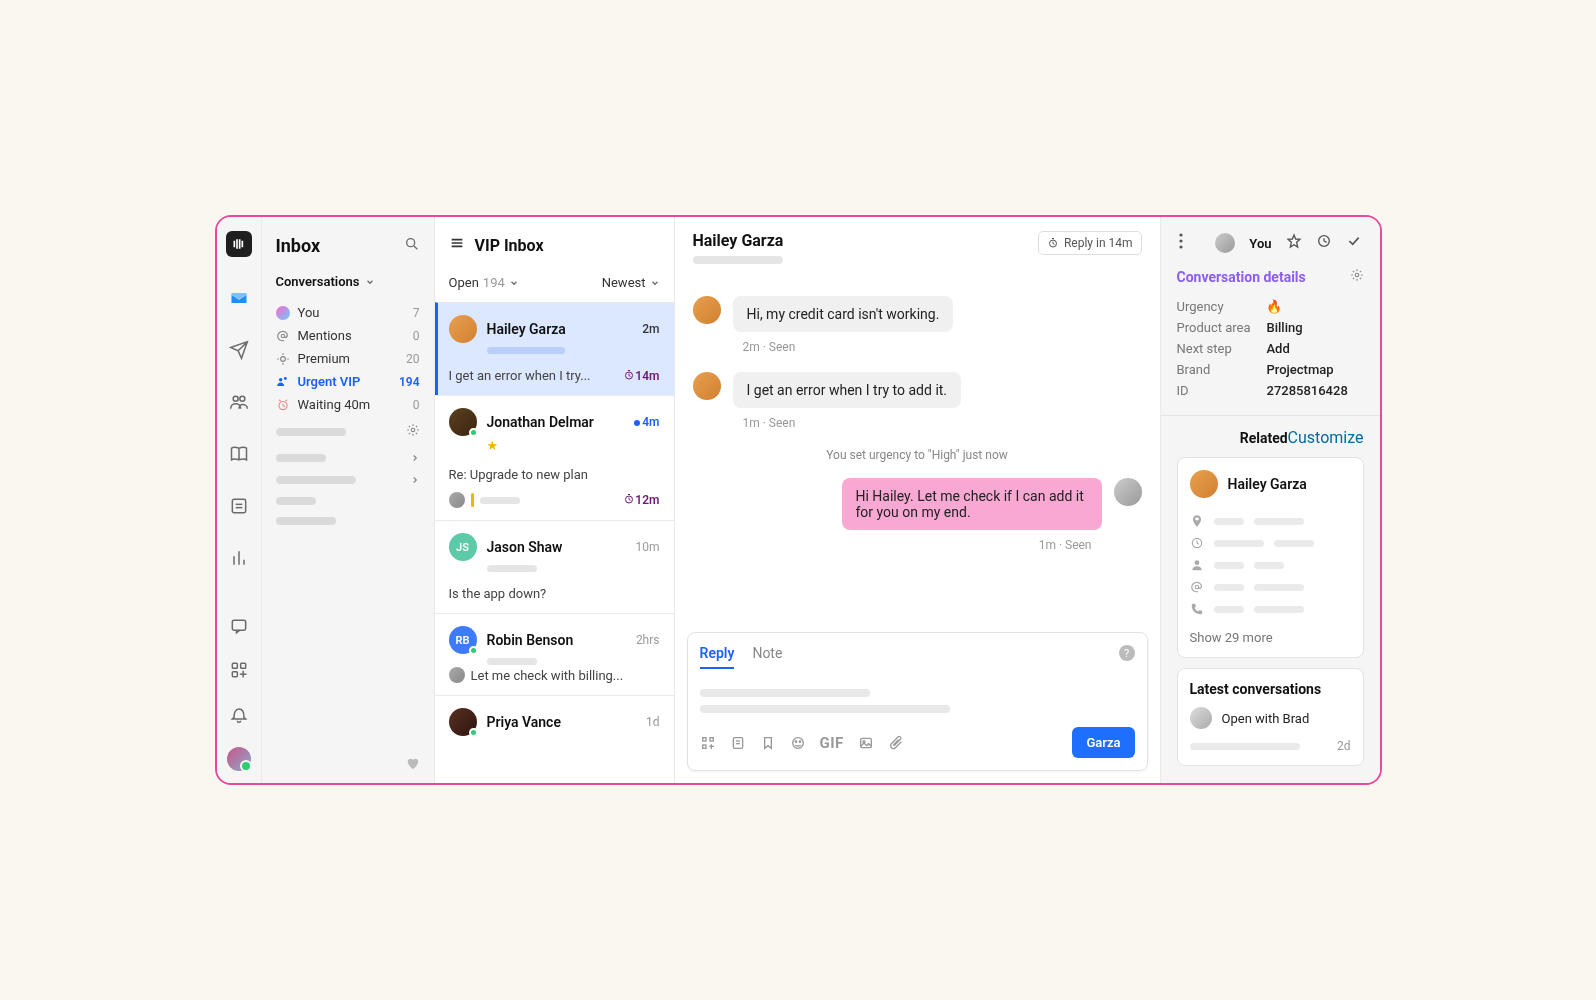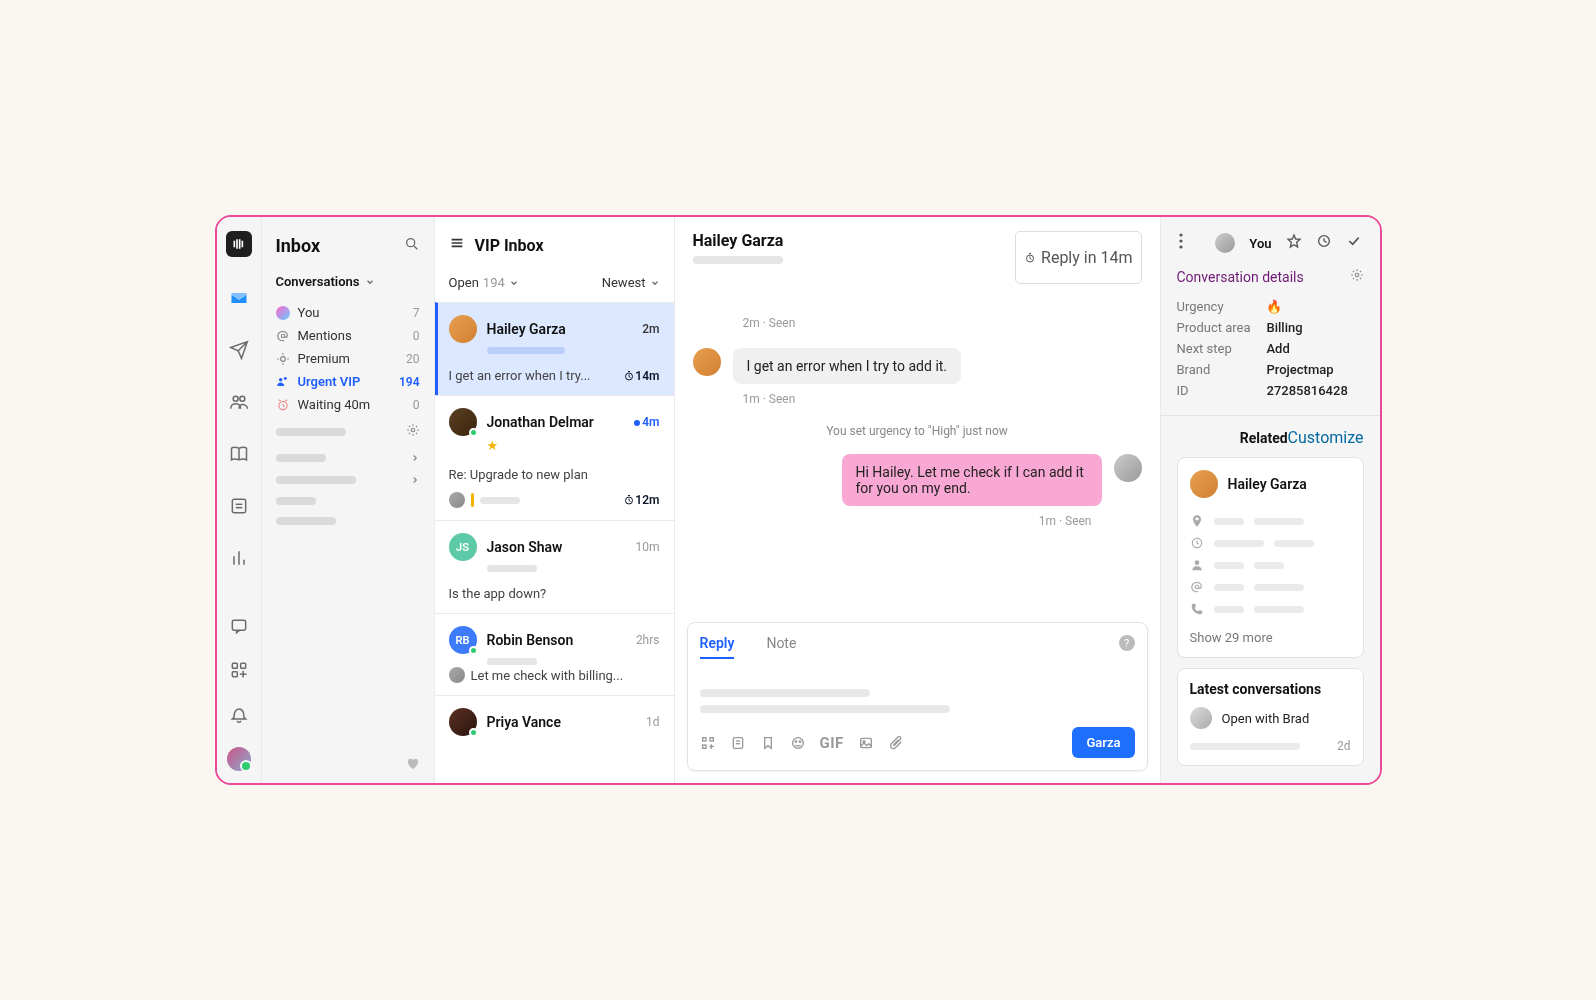--- a/index.html
+++ b/index.html
@@ -54,70 +54,70 @@
 .conv .av.p3{background:#5CC9A7}
 .conv .av.p4{background:#3E7BFA}
 .conv .av.p5{background:linear-gradient(135deg,#5B3020,#2B1510)}
 .conv .av .dot{position:absolute;bottom:-1px;right:-1px;width:9px;height:9px;border-radius:50%;background:#2ECC71;border:2px solid #fff}
 .conv .nm{font-size:14px;font-weight:600;color:#111;flex:1}
 .conv .tm{font-size:12px;color:#999}
 .conv.sel .tm{color:#333;font-weight:500}
 .conv .sub{margin-top:4px;margin-left:38px}
 .conv .ph2{height:7px;border-radius:4px;background:#B9CFFA;width:78px}
 .conv .prev{font-size:13px;color:#444;margin-top:16px}
-.conv .sla{display:flex;align-items:center;gap:0;font-size:12px;font-weight:600;color:#0f172a}
+.conv .sla{display:flex;align-items:flex-start;gap:0;font-size:12px;font-weight:600;color:#701a75}
 .conv .sla svg{width:12px;height:12px}
 .conv .dot-unread{width:6px;height:6px;border-radius:50%;background:#1F5FFF;display:inline-block;margin-right:2px}
 .conv .tm.unread{color:#1F5FFF;font-weight:600}
 .conv .star{color:#F5B301;font-size:13px;margin-left:38px;margin-top:2px}
 .conv .preview2{font-size:13px;color:#444;margin-top:14px}
 .conv .assignees{display:flex;align-items:center;gap:6px;margin-top:2px}
 .conv .assignees .ma{width:16px;height:16px;border-radius:50%;background:linear-gradient(135deg,#aaa,#888)}
 .conv .bar{width:3px;height:14px;background:#F5B301;border-radius:2px}
 .conv .r2{display:flex;align-items:center;justify-content:space-between;margin-top:14px}
 .thread{flex:1;display:flex;flex-direction:column;border-right:1px solid #EAEAEA;min-width:0}
 .th-head{padding:14px 18px;display:flex;align-items:flex-start;justify-content:space-between}
 .th-head .l h3{font-size:16px;font-weight:700;color:#111;margin-bottom:6px}
 .th-head .l .ph{width:90px;height:8px;background:#E5E5E5;border-radius:4px}
-.reply-badge{display:flex;align-items:center;gap:5px;font-size:16px;color:#555;border:1px solid #DDD;border-radius:5px;padding:16px 8px;cursor:pointer}
+.reply-badge{display:flex;align-items:center;gap:5px;font-size:12px;color:#555;border:1px solid #DDD;border-radius:5px;padding:4px 8px;cursor:pointer}
 .reply-badge svg{width:12px;height:12px}
 .msgs{flex:1;padding:18px 18px 0 18px;overflow:hidden}
 .msg{display:flex;gap:12px;margin-bottom:8px}
 .msg .av{width:28px;height:28px;border-radius:50%;flex-shrink:0}
 .msg .av.customer{background:linear-gradient(135deg,#E8A050,#D08030)}
 .msg .av.agent{background:linear-gradient(135deg,#ccc,#999)}
 .bubble{background:#F0F0F0;border-radius:8px;padding:10px 14px;font-size:14px;color:#222;max-width:260px}
 .meta{font-size:12px;color:#999;margin-left:50px;margin-bottom:18px}
 .msg.right{flex-direction:row-reverse}
 .msg.right .bubble{background:#f9a8d4}
 .meta.right{text-align:right;margin-left:0;margin-right:50px}
 .sys{text-align:center;font-size:12px;color:#888;margin:16px 0}
 .composer{margin:6px 12px 12px 12px;border:1px solid #E2E2E2;border-radius:8px;box-shadow:0 1px 3px rgba(0,0,0,.05);padding:12px}
-.composer .tabs{display:flex;gap:32px;margin-bottom:30px;position:relative}
+.composer .tabs{display:flex;gap:18px;margin-bottom:20px;position:relative}
 .composer .tab{font-size:14px;color:#888;cursor:pointer;padding-bottom:6px}
 .composer .tab.active{color:#1F5FFF;font-weight:600;border-bottom:2px solid #1F5FFF}
 .composer .help{margin-left:auto;width:16px;height:16px;border-radius:50%;background:#BBB;color:#fff;font-size:11px;display:flex;align-items:center;justify-content:center;cursor:pointer}
 .composer .body .ph{background:#E8E8E8;margin-bottom:8px}
 .composer .actions{display:flex;align-items:center;gap:14px;margin-top:14px}
 .composer .ic{color:#999;cursor:pointer;display:flex;align-items:center}
 .composer .ic svg{width:16px;height:16px}
 .composer .gif{font-size:15px;font-weight:700;color:#999;letter-spacing:.5px}
 .composer .send{margin-left:auto;background:#1F6FFF;color:#fff;border:none;border-radius:6px;padding:8px 14px;font-size:13px;font-weight:600;cursor:pointer}
 .details{width:219px;background:#F5F5F5;display:flex;flex-direction:column;overflow:hidden}
 .d-bar{padding:16px 18px 0 18px;display:flex;align-items:center;gap:14px}
 .d-bar .mini-av{width:20px;height:20px;border-radius:50%;background:linear-gradient(135deg,#ccc,#999)}
 .d-bar .you{font-size:13px;font-weight:600;color:#111}
 .d-bar .icn{color:#555;cursor:pointer}
 .d-bar .icn svg{width:16px;height:16px}
 .d-bar .sp{flex:1}
 .d-bar .more{cursor:pointer;color:#555}
 .d-bar .more svg{width:4px;height:16px}
 .d-sec{padding:14px 16px;border-bottom:1px solid #E5E5E5}
 .d-sec .h{display:flex;align-items:center;justify-content:space-between;margin-bottom:10px}
-.d-sec .h h4{font-size:14px;font-weight:400;color:#701a75}
+.d-sec .h h4{font-size:14px;font-weight:700;color:#8b5cf6}
 .d-sec .h .gear{color:#888;cursor:pointer}
 .d-sec .h .gear svg{width:14px;height:14px}
 .kv{display:flex;font-size:13px;color:#555;padding:3px 0}
 .kv .k{width:90px;color:#777}
 .kv .v{color:#222;font-weight:500}
 .card{background:#fff;border:1px solid #E2E2E2;border-radius:8px;padding:12px;margin-top:10px}
 .card .p{display:flex;align-items:center;gap:10px;margin-bottom:12px}
 .card .p .av{width:28px;height:28px;border-radius:50%;background:linear-gradient(135deg,#E8A050,#D08030)}
 .card .p .nm{font-size:14px;font-weight:600;color:#111}
 .card .row{display:flex;align-items:center;gap:10px;padding:4px 0}
@@ -448,20 +448,24 @@
           <svg viewBox="0 0 24 24" fill="none" stroke="currentColor" stroke-width="2">
             <circle cx="12" cy="13" r="7"></circle>
             <line x1="12" y1="9" x2="12" y2="13"></line>
             <line x1="12" y1="13" x2="15" y2="15"></line>
             <line x1="10" y1="3" x2="14" y2="3"></line>
           </svg>
           <span>Reply in 14m</span>
         </div>
     </div>
     <div class="msgs">
+      <div class="msg">
+          <div class="av customer"></div>
+          <div class="bubble">Hi, my credit card isn't working.</div>
+        </div>
       <div class="meta">2m · Seen</div>
       <div class="msg">
           <div class="av customer"></div>
           <div class="bubble">I get an error when I try to add it.</div>
         </div>
       <div class="meta">1m · Seen</div>
       <div class="sys">You set urgency to "High" just now</div>
       <div class="msg right">
           <div class="av agent"></div>
           <div class="bubble">Hi Hailey. Let me check if I can add it for you on my end.</div>

